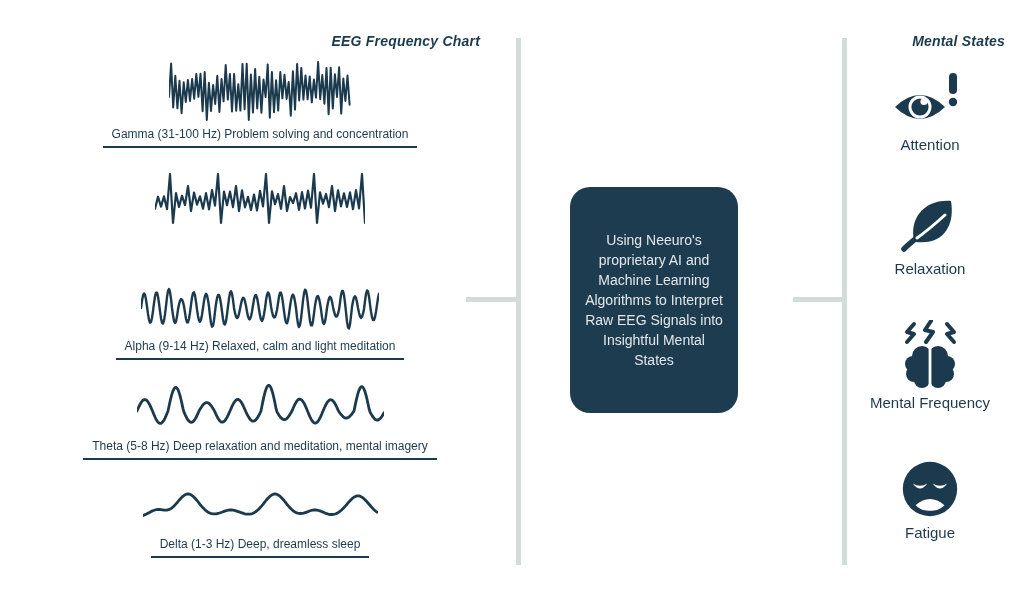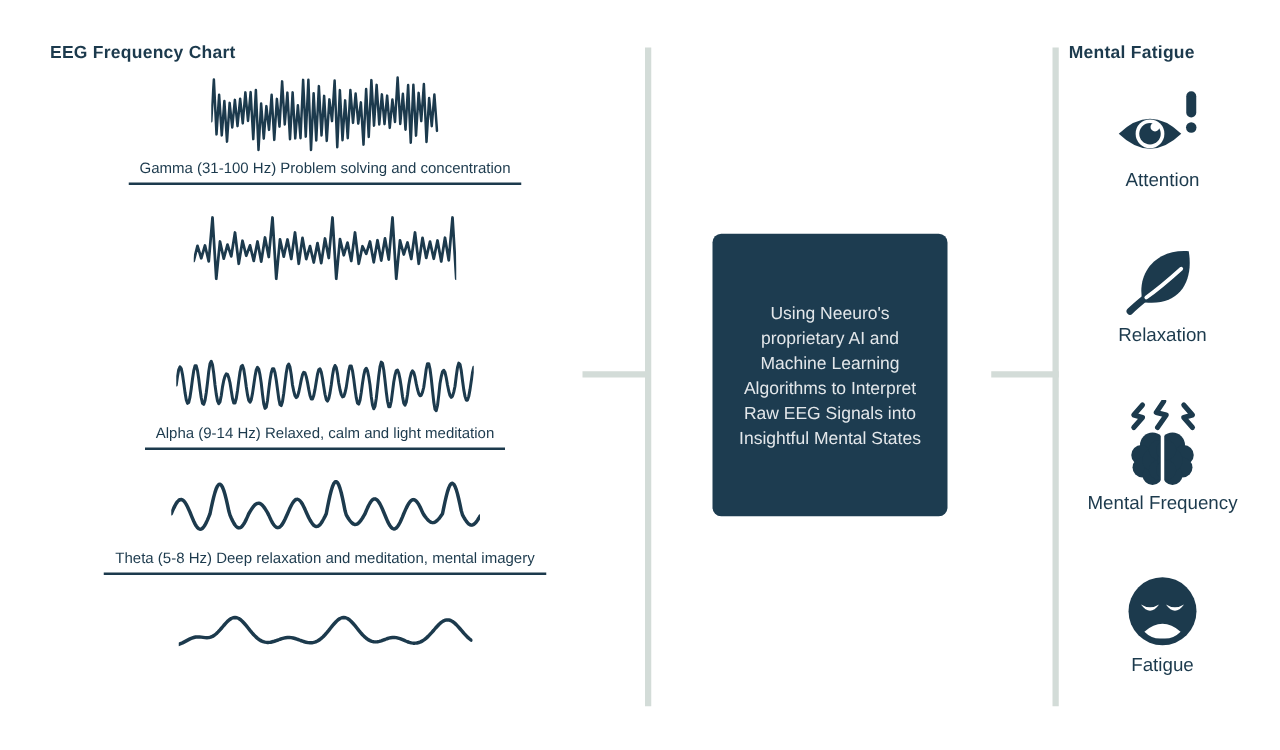--- a/index.html
+++ b/index.html
@@ -8,37 +8,37 @@
     --box-text:#e3e7ea;
     --connector:#d3dcd8;
   }
   *{margin:0;padding:0;box-sizing:border-box;}
   html,body{width:1024px;height:600px;background:#fff;overflow:hidden;
     font-family:"Liberation Sans", sans-serif;color:var(--ink);}
   #stage{position:relative;width:1024px;height:600px;background:#fff;}
 
   
   .left-col{position:absolute;left:40px;top:0;width:440px;height:600px;}
-  .col-title{position:absolute;top:33px;left:0;width:100%;text-align:left;
-    font-size:14px;font-weight:700;letter-spacing:.2px;}
+  .col-title{position:absolute;top:33px;left:0;width:100%;text-align:right;
+    font-size:14px;font-weight:700;letter-spacing:.2px;font-style:italic;}
   .band{position:absolute;left:0;width:100%;display:flex;flex-direction:column;align-items:center;}
   .band-label{margin-top:5px;font-size:12px;white-space:nowrap;
     padding:0 9px 4px;border-bottom:2px solid var(--ink);line-height:15px;}
   .wave{display:block;}
 
   
   .connector{position:absolute;background:var(--connector);}
   .vline-left{left:516px;top:38px;width:5px;height:527px;}
   .vline-right{left:842px;top:38px;width:5px;height:527px;}
   .hline-left{left:466px;top:297px;width:53px;height:5px;}
   .hline-right{left:793px;top:297px;width:54px;height:5px;}
 
   
-  .center-box{position:absolute;left:570px;top:187px;width:188px;height:226px;
-    background:var(--box-bg);border-radius:7px;display:flex;align-items:center;
+  .center-box{position:absolute;left:570px;top:187px;width:168px;height:226px;
+    background:var(--box-bg);border-radius:20px;display:flex;align-items:center;
     padding:0 13px;}
   .center-box p{color:var(--box-text);font-size:14px;line-height:20px;text-align:center;}
 
   
   .right-col{position:absolute;left:855px;top:0;width:150px;height:600px;}
   .state{position:absolute;left:0;width:100%;display:flex;flex-direction:column;align-items:center;}
   .state-label{margin-top:6px;font-size:15px;white-space:nowrap;}
   .icon{display:block;}
   .ink{fill:var(--ink);}
   .ink-stroke{stroke:var(--ink);fill:none;}
@@ -77,34 +77,35 @@
       <svg class="wave" viewBox="0 0 247 50" width="247" height="50">
           <path d="M0.0,27.0L1.0,24.7L2.0,22.5L3.0,20.5L4.0,18.7L5.0,17.3L6.0,16.3L7.0,15.7L8.0,15.6L9.0,15.9L10.0,16.7L11.0,17.9L12.0,19.5L13.0,21.4L14.0,23.6L15.0,25.8L16.0,28.3L17.0,30.7L18.0,33.0L19.0,35.1L20.0,36.8L21.0,38.1L22.0,39.0L23.0,39.4L24.0,39.3L25.0,38.6L26.0,37.5L27.0,36.0L28.0,34.1L29.0,31.9L30.0,29.5L31.0,27.0L32.0,22.2L33.0,17.7L34.0,13.5L35.0,9.9L36.0,6.9L37.0,4.8L38.0,3.6L39.0,3.4L40.0,4.1L41.0,5.8L42.0,8.3L43.0,11.6L44.0,15.5L45.0,19.9L46.0,24.6L47.0,28.1L48.0,30.4L49.0,32.5L50.0,34.4L51.0,36.0L52.0,37.2L53.0,38.0L54.0,38.3L55.0,38.2L56.0,37.7L57.0,36.6L58.0,35.2L59.0,33.5L60.0,31.5L61.0,29.3L62.0,27.0L63.0,25.3L64.0,23.7L65.0,22.2L66.0,20.9L67.0,19.8L68.0,19.1L69.0,18.7L70.0,18.6L71.0,18.8L72.0,19.4L73.0,20.3L74.0,21.5L75.0,22.9L76.0,24.5L77.0,26.1L78.0,28.1L79.0,30.3L80.0,32.4L81.0,34.3L82.0,35.8L83.0,37.0L84.0,37.8L85.0,38.1L86.0,38.0L87.0,37.5L88.0,36.5L89.0,35.1L90.0,33.4L91.0,31.4L92.0,29.2L93.0,27.0L94.0,24.7L95.0,22.4L96.0,20.4L97.0,18.6L98.0,17.2L99.0,16.1L100.0,15.5L101.0,15.4L102.0,15.8L103.0,16.6L104.0,17.8L105.0,19.4L106.0,21.4L107.0,23.5L108.0,25.8L109.0,28.0L110.0,30.1L111.0,32.0L112.0,33.6L113.0,35.1L114.0,36.2L115.0,36.9L116.0,37.2L117.0,37.1L118.0,36.6L119.0,35.7L120.0,34.4L121.0,32.8L122.0,31.0L123.0,29.1L124.0,27.0L125.0,21.8L126.0,16.9L127.0,12.3L128.0,8.4L129.0,5.2L130.0,2.9L131.0,1.6L132.0,1.3L133.0,2.1L134.0,3.9L135.0,6.7L136.0,10.2L137.0,14.5L138.0,19.3L139.0,24.4L140.0,27.9L141.0,29.6L142.0,31.2L143.0,32.6L144.0,33.8L145.0,34.7L146.0,35.3L147.0,35.6L148.0,35.5L149.0,35.1L150.0,34.3L151.0,33.2L152.0,31.9L153.0,30.4L154.0,28.7L155.0,27.0L156.0,24.6L157.0,22.3L158.0,20.2L159.0,18.4L160.0,16.9L161.0,15.8L162.0,15.2L163.0,15.1L164.0,15.5L165.0,16.3L166.0,17.6L167.0,19.2L168.0,21.2L169.0,23.4L170.0,25.8L171.0,28.2L172.0,30.6L173.0,32.9L174.0,34.9L175.0,36.6L176.0,37.9L177.0,38.8L178.0,39.2L179.0,39.0L180.0,38.4L181.0,37.3L182.0,35.8L183.0,34.0L184.0,31.8L185.0,29.5L186.0,27.0L187.0,24.7L188.0,22.5L189.0,20.5L190.0,18.8L191.0,17.4L192.0,16.4L193.0,15.8L194.0,15.7L195.0,16.1L196.0,16.9L197.0,18.1L198.0,19.6L199.0,21.5L200.0,23.6L201.0,25.9L202.0,27.7L203.0,29.1L204.0,30.4L205.0,31.6L206.0,32.6L207.0,33.4L208.0,33.9L209.0,34.1L210.0,34.0L211.0,33.7L212.0,33.0L213.0,32.1L214.0,31.1L215.0,29.8L216.0,28.4L217.0,27.0L218.0,22.1L219.0,17.4L220.0,13.1L221.0,9.3L222.0,6.3L223.0,4.1L224.0,2.9L225.0,2.6L226.0,3.4L227.0,5.1L228.0,7.7L229.0,11.1L230.0,15.2L231.0,19.7L232.0,24.5L233.0,27.9L234.0,29.7L235.0,31.4L236.0,32.9L237.0,34.2L238.0,35.2L239.0,35.8L240.0,36.1L241.0,36.0L242.0,35.5L243.0,34.7L244.0,33.6L245.0,32.2L246.0,30.6L247.0,28.8" fill="none" stroke="#1c3a4d" stroke-width="2.8" stroke-linejoin="round" stroke-linecap="round"></path>
         </svg>
       <div class="band-label">Theta (5-8 Hz) Deep relaxation and meditation, mental imagery</div>
     </div>
 
     <div class="band" style="top:490px">
       <svg class="wave" viewBox="0 0 235 42" width="235" height="42">
           <path d="M0.0,25.5L1.5,24.9L3.0,24.3L4.5,23.5L6.0,22.7L7.5,21.9L9.0,21.1L10.5,20.5L12.0,20.0L13.5,19.6L15.0,19.5L16.5,19.5L18.0,19.7L19.5,19.9L21.0,20.1L22.5,20.2L24.0,20.1L25.5,19.7L27.0,19.1L28.5,18.2L30.0,17.0L31.5,15.5L33.0,13.9L34.5,12.2L36.0,10.4L37.5,8.7L39.0,7.1L40.5,5.8L42.0,4.8L43.5,4.2L45.0,4.0L46.5,4.2L48.0,4.8L49.5,5.8L51.0,7.2L52.5,8.8L54.0,10.5L55.5,12.4L57.0,14.3L58.5,16.1L60.0,17.8L61.5,19.3L63.0,20.7L64.5,21.8L66.0,22.7L67.5,23.3L69.0,23.7L70.5,23.9L72.0,23.9L73.5,23.8L75.0,23.4L76.5,23.0L78.0,22.5L79.5,22.0L81.0,21.4L82.5,20.9L84.0,20.5L85.5,20.2L87.0,20.0L88.5,20.0L90.0,20.1L91.5,20.4L93.0,20.8L94.5,21.3L96.0,21.8L97.5,22.4L99.0,22.9L100.5,23.4L102.0,23.8L103.5,24.1L105.0,24.2L106.5,24.2L108.0,23.9L109.5,23.5L111.0,22.8L112.5,21.9L114.0,20.7L115.5,19.4L117.0,17.8L118.5,16.1L120.0,14.3L121.5,12.4L123.0,10.5L124.5,8.8L126.0,7.2L127.5,5.8L129.0,4.8L130.5,4.2L132.0,4.0L133.5,4.2L135.0,4.8L136.5,5.8L138.0,7.2L139.5,8.8L141.0,10.5L142.5,12.4L144.0,14.3L145.5,16.1L147.0,17.8L148.5,19.3L150.0,20.6L151.5,21.7L153.0,22.5L154.5,23.1L156.0,23.4L157.5,23.5L159.0,23.4L160.5,23.1L162.0,22.7L163.5,22.1L165.0,21.6L166.5,21.0L168.0,20.5L169.5,20.2L171.0,20.0L172.5,20.0L174.0,20.1L175.5,20.5L177.0,20.9L178.5,21.5L180.0,22.1L181.5,22.8L183.0,23.4L184.5,23.9L186.0,24.3L187.5,24.5L189.0,24.5L190.5,24.4L192.0,24.0L193.5,23.5L195.0,22.7L196.5,21.7L198.0,20.5L199.5,19.1L201.0,17.5L202.5,15.9L204.0,14.2L205.5,12.4L207.0,10.8L208.5,9.2L210.0,7.9L211.5,6.9L213.0,6.2L214.5,5.9L216.0,5.9L217.5,6.4L219.0,7.2L220.5,8.3L222.0,9.7L223.5,11.3L225.0,13.0L226.5,14.7L228.0,16.5L229.5,18.1L231.0,19.7L232.5,21.0L234.0,22.2" fill="none" stroke="#1c3a4d" stroke-width="2.8" stroke-linejoin="round" stroke-linecap="round"></path>
         </svg>
+      <div class="band-label">Delta (1-3 Hz) Deep, dreamless sleep</div>
     </div>
   </div>
 
   <div class="connector vline-left"></div>
   <div class="connector hline-left"></div>
   <div class="connector hline-right"></div>
   <div class="connector vline-right"></div>
 
   <div class="center-box">
     <p>Using Neeuro's proprietary AI and Machine Learning Algorithms to Interpret Raw EEG Signals into Insightful Mental States</p>
   </div>
 
   <div class="right-col">
-    <div class="col-title">Mental Fatigue</div>
+    <div class="col-title">Mental States</div>
 
     <div class="state" style="top:70px">
       <svg class="icon" width="74" height="60" viewBox="0 0 74 60">
         <rect class="ink" x="56" y="3" width="8" height="21" rx="4"></rect>
         <circle class="ink" cx="60" cy="32" r="4.2"></circle>
         <path class="ink" d="M2 37 Q27 13 52 37 Q27 61 2 37 Z"></path>
         <circle class="white" cx="27" cy="37" r="11.5"></circle>
         <circle class="ink" cx="27" cy="37" r="8.6"></circle>
         <circle class="white" cx="31" cy="31.5" r="3.6"></circle>
       </svg>

